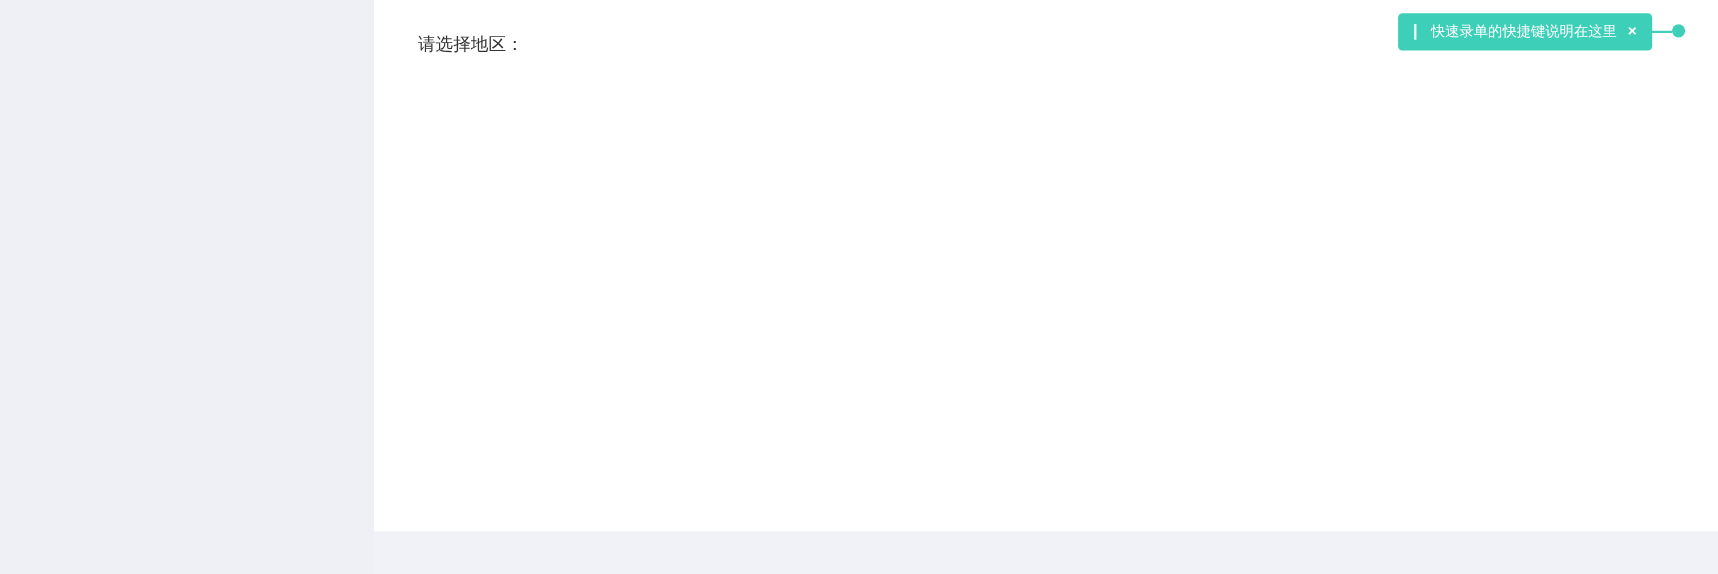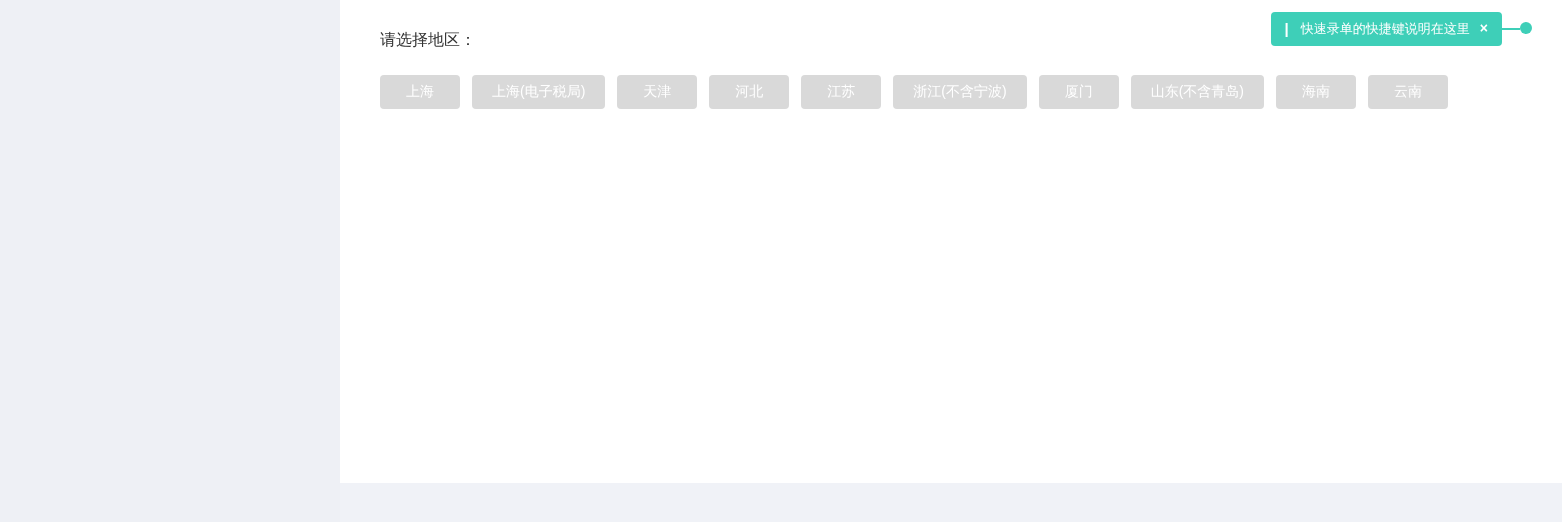--- a/index.html
+++ b/index.html
@@ -113,32 +113,20 @@
       background: #3ecfb8;
     }
   </style>
 </head>
 <body>
 
 <div class="sidebar"></div>
 
 <div class="main-content">
   <div class="page-title">请选择地区：</div>
-  <div class="region-grid">
-  <button class="region-btn">上海</button>
-      <button class="region-btn">上海(电子税局)</button>
-      <button class="region-btn">天津</button>
-      <button class="region-btn">河北</button>
-      <button class="region-btn">江苏</button>
-      <button class="region-btn">浙江(不含宁波)</button>
-      <button class="region-btn">厦门</button>
-      <button class="region-btn">山东(不含青岛)</button>
-      <button class="region-btn">海南</button>
-      <button class="region-btn">云南</button>
-    </div>
 </div>
 
 <div class="tooltip-banner">
   <span>快速录单的快捷键说明在这里</span>
   <span class="tooltip-close">×</span>
 </div>
 <div class="tooltip-line"></div>
 <div class="tooltip-dot"></div>
 
 </body></html>

